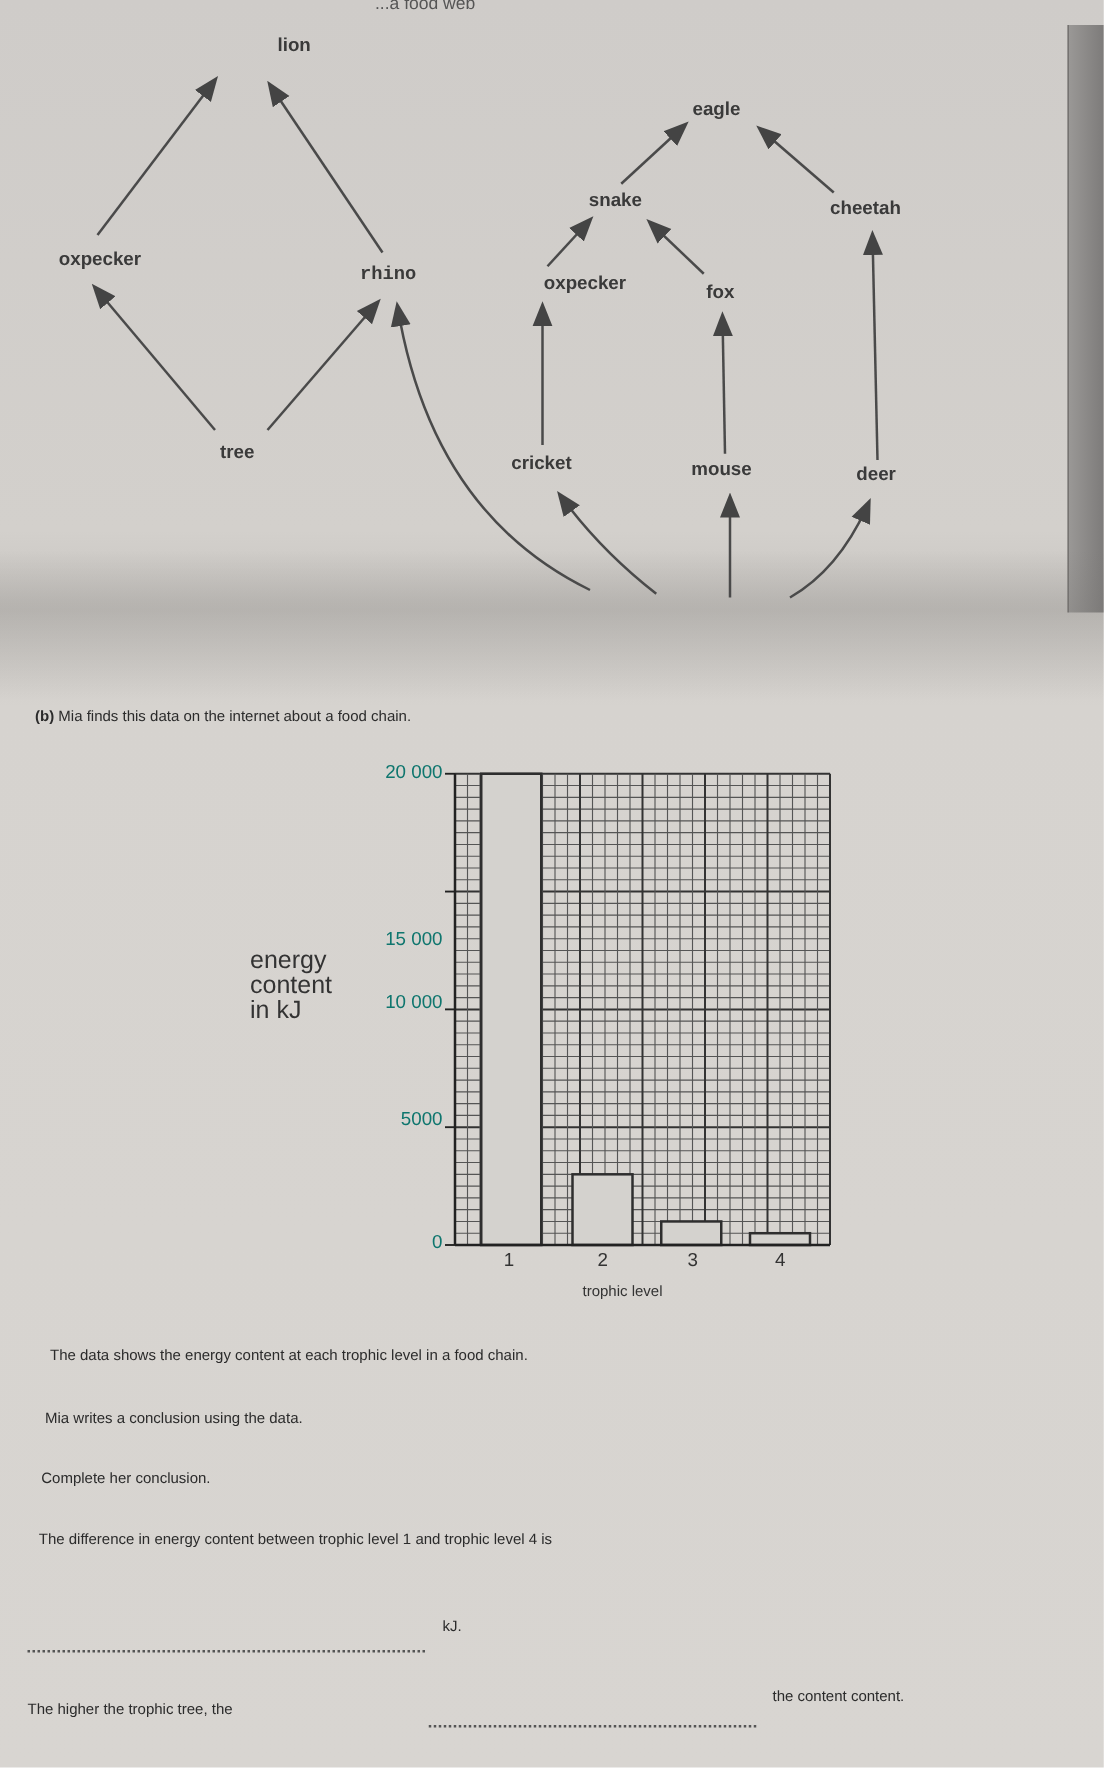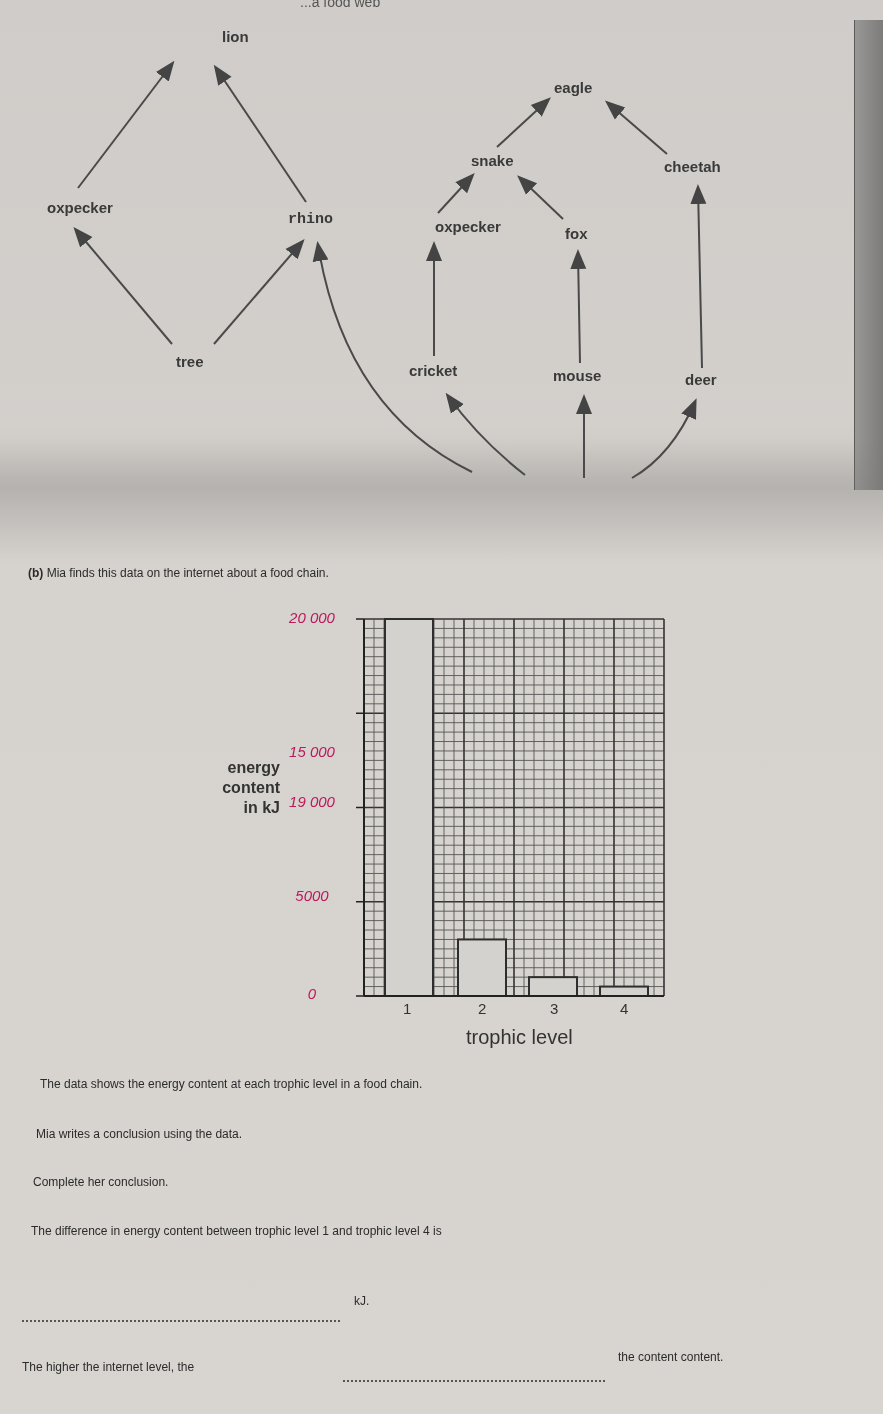--- a/index.html
+++ b/index.html
@@ -8,22 +8,22 @@
        font-family:"Liberation Sans",sans-serif;color:#2d2d2d;}
   .edge{position:absolute;right:0;top:20px;width:28px;height:470px;
         background:linear-gradient(90deg,#9a9896,#7d7b7a);border-left:1px solid #5c5a58;}
   .shadow{position:absolute;left:0;top:440px;width:883px;height:120px;
           background:linear-gradient(180deg,rgba(120,118,115,0.0),rgba(120,118,115,0.25) 40%,rgba(200,198,195,0));}
   .header-frag{position:absolute;left:300px;top:-6px;font-size:14px;color:#555;}
   .node{position:absolute;font-weight:bold;font-size:15px;color:#3a3a3a;}
   svg.web{position:absolute;left:0;top:0;}
   .qtext{position:absolute;font-size:12px;color:#2b2b2b;}
   .qtext b{font-weight:bold;}
-  .axis-label{position:absolute;font-size:16px;text-align:right;color:#333;line-height:20px;font-weight:bold;}
-  .tick-label{position:absolute;font-size:15px;color:#be185d;text-align:center;font-style:italic;}
+  .axis-label{position:absolute;font-size:20px;text-align:left;color:#333;line-height:20px;}
+  .tick-label{position:absolute;font-size:15px;color:#0f766e;text-align:right;}
   .xtick{position:absolute;font-size:15px;color:#333;}
   .dots{position:absolute;border-bottom:2px dotted #555;}
 </style>
 </head>
 <body>
 
 <div class="edge"></div>
 <div class="shadow"></div>
 
 <div class="header-frag">...a food web</div>
@@ -87,21 +87,21 @@
 </div>
 
 <div class="axis-label" style="left:200px;top:758px;width:80px;">
   <div>energy</div>
   <div>content</div>
   <div>in kJ</div>
 </div>
 
 <div class="tick-label" style="left:270px;top:609px;width:84px;">20 000</div>
 <div class="tick-label" style="left:270px;top:700px;width:84px;margin-top:43px;">15 000</div>
-<div class="tick-label" style="left:270px;top:793px;width:84px;">19 000</div>
+<div class="tick-label" style="left:270px;top:793px;width:84px;">10 000</div>
 <div class="tick-label" style="left:270px;top:887px;width:84px;">5000</div>
 <div class="tick-label" style="left:270px;top:985px;width:84px;">0</div>
 
 <svg id="chart" style="position:absolute;left:0;top:0;" width="883" height="1060">
   <g id="grid">
       <line x1="364" y1="996" x2="664" y2="996" stroke="#333" stroke-width="1.6"></line>
       <line x1="364" y1="986.575" x2="664" y2="986.575" stroke="#555" stroke-width="0.9"></line>
       <line x1="364" y1="977.15" x2="664" y2="977.15" stroke="#555" stroke-width="0.9"></line>
       <line x1="364" y1="967.725" x2="664" y2="967.725" stroke="#555" stroke-width="0.9"></line>
       <line x1="364" y1="958.3" x2="664" y2="958.3" stroke="#555" stroke-width="0.9"></line>
@@ -187,25 +187,25 @@
       <line x1="356" y1="807.5" x2="364" y2="807.5" stroke="#222" stroke-width="1.5"></line>
       <line x1="356" y1="713.25" x2="364" y2="713.25" stroke="#222" stroke-width="1.5"></line>
       <line x1="356" y1="619" x2="364" y2="619" stroke="#222" stroke-width="1.5"></line>
     </g>
 </svg>
 
 <div class="xtick" style="left:403px;top:1000px;">1</div>
 <div class="xtick" style="left:478px;top:1000px;">2</div>
 <div class="xtick" style="left:550px;top:1000px;">3</div>
 <div class="xtick" style="left:620px;top:1000px;">4</div>
-<div class="xtick" style="left:466px;top:1026px;font-size:20px;">trophic level</div>
+<div class="xtick" style="left:466px;top:1026px;font-size:12px;">trophic level</div>
 
 <div class="qtext" style="left:40px;top:1077px;">The data shows the energy content at each trophic level in a food chain.</div>
 <div class="qtext" style="left:36px;top:1127px;">Mia writes a conclusion using the data.</div>
 <div class="qtext" style="left:33px;top:1175px;text-align:center;">Complete her conclusion.</div>
 <div class="qtext" style="left:31px;top:1224px;">The difference in energy content between trophic level 1 and trophic level 4 is</div>
 
 <div class="dots" style="left:22px;top:1306px;width:318px;height:14px;"></div>
 <div class="qtext" style="left:354px;top:1294px;">kJ.</div>
 
-<div class="qtext" style="left:22px;top:1360px;">The higher the internet level, the</div>
+<div class="qtext" style="left:22px;top:1360px;">The higher the trophic tree, the</div>
 <div class="dots" style="left:343px;top:1366px;width:262px;height:14px;"></div>
 <div class="qtext" style="left:618px;top:1350px;">the content content.</div>
 
 </body></html>

